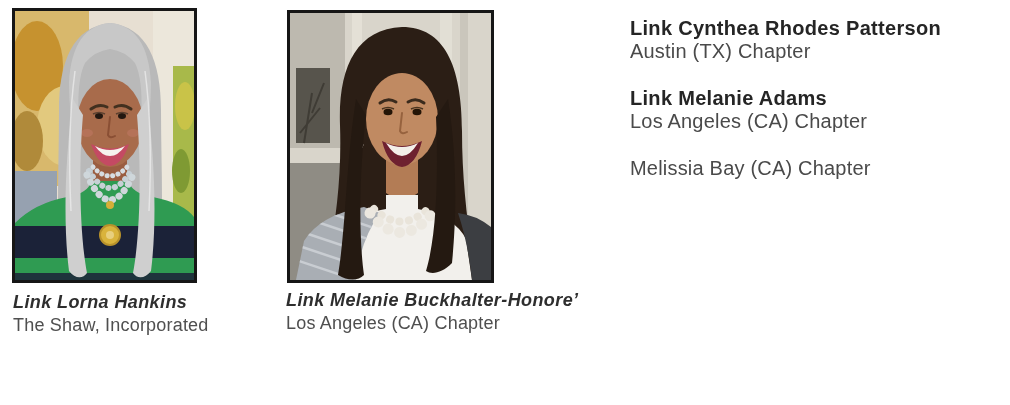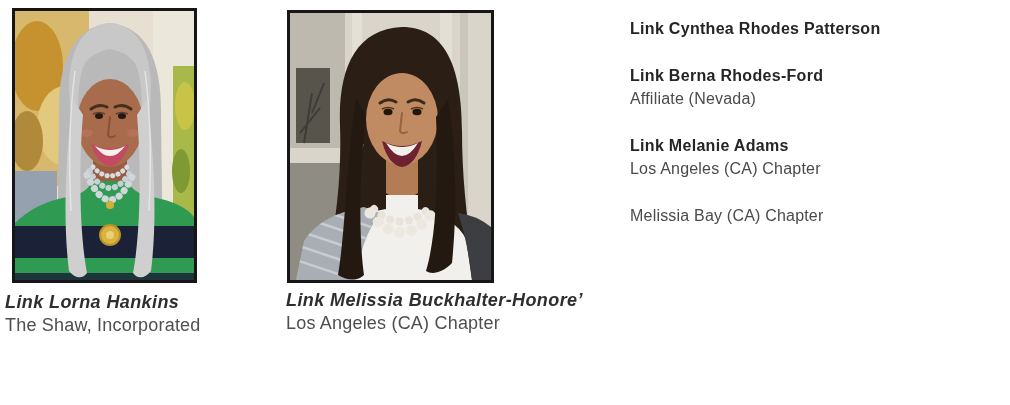--- a/index.html
+++ b/index.html
@@ -7,25 +7,25 @@
     position:relative;width:1010px;height:405px;background:#ffffff;overflow:hidden;
     font-family:"Liberation Sans", sans-serif;color:#3a3a3a;
   }
   .photo-frame{
     position:absolute;border:3px solid #161616;background:#e7dfd2;box-sizing:border-box;
   }
   .frame-1{left:12px;top:8px;width:185px;height:275px;}
   .frame-2{left:287px;top:10px;width:207px;height:273px;}
   .photo-frame svg{display:block;width:100%;height:100%;}
   .caption{position:absolute;line-height:21px;font-size:18px;}
-  .caption-1{left:5px;top:292px;}
+  .caption-1{left:13px;top:292px;}
   .caption-2{left:286px;top:290px;}
   .cap-name{font-weight:bold;font-style:italic;color:#2e2e2e;letter-spacing:.4px;margin-bottom:2px;}
   .cap-line{color:#4f4f4f;letter-spacing:.2px;}
-  .roster{position:absolute;left:630px;top:17px;font-size:16px;line-height:23px;}
+  .roster{position:absolute;left:630px;top:17px;font-size:20px;line-height:23px;}
   .roster-item{margin-bottom:24px;}
   .roster-name{font-weight:bold;color:#252525;letter-spacing:.3px;}
   .roster-chapter{color:#4a4a4a;letter-spacing:.2px;}
   .roster-item.wide-gap .roster-chapter{margin-top:11px;}
 </style>
 </head>
 <body>
 
 <div class="canvas">
 
@@ -146,31 +146,28 @@
       <path d="M158,86 C168,150 166,210 162,250 C152,260 142,262 136,258 C148,218 148,150 146,104 Z" fill="#241911"></path>
     </svg>
   </div>
 
   <div class="caption caption-1">
     <div class="cap-name">Link Lorna Hankins</div>
     <div class="cap-line">The Shaw, Incorporated</div>
   </div>
 
   <div class="caption caption-2">
-    <div class="cap-name">Link Melissia Buckhalter-Honore’</div>
+    <div class="cap-name">Link Melanie Buckhalter-Honore’</div>
     <div class="cap-line">Los Angeles (CA) Chapter</div>
   </div>
 
   <div class="roster">
     <div class="roster-item">
       <div class="roster-name">Link Cynthea Rhodes Patterson</div>
-    </div>
-    <div class="roster-item">
-      <div class="roster-name">Link Berna Rhodes-Ford</div>
-      <div class="roster-chapter">Affiliate (Nevada)</div>
+      <div class="roster-chapter">Austin (TX) Chapter</div>
     </div>
     <div class="roster-item">
       <div class="roster-name">Link Melanie Adams</div>
       <div class="roster-chapter">Los Angeles (CA) Chapter</div>
     </div>
     <div class="roster-item wide-gap">
       <div class="roster-chapter">Melissia Bay (CA) Chapter</div>
     </div>
   </div>
 

